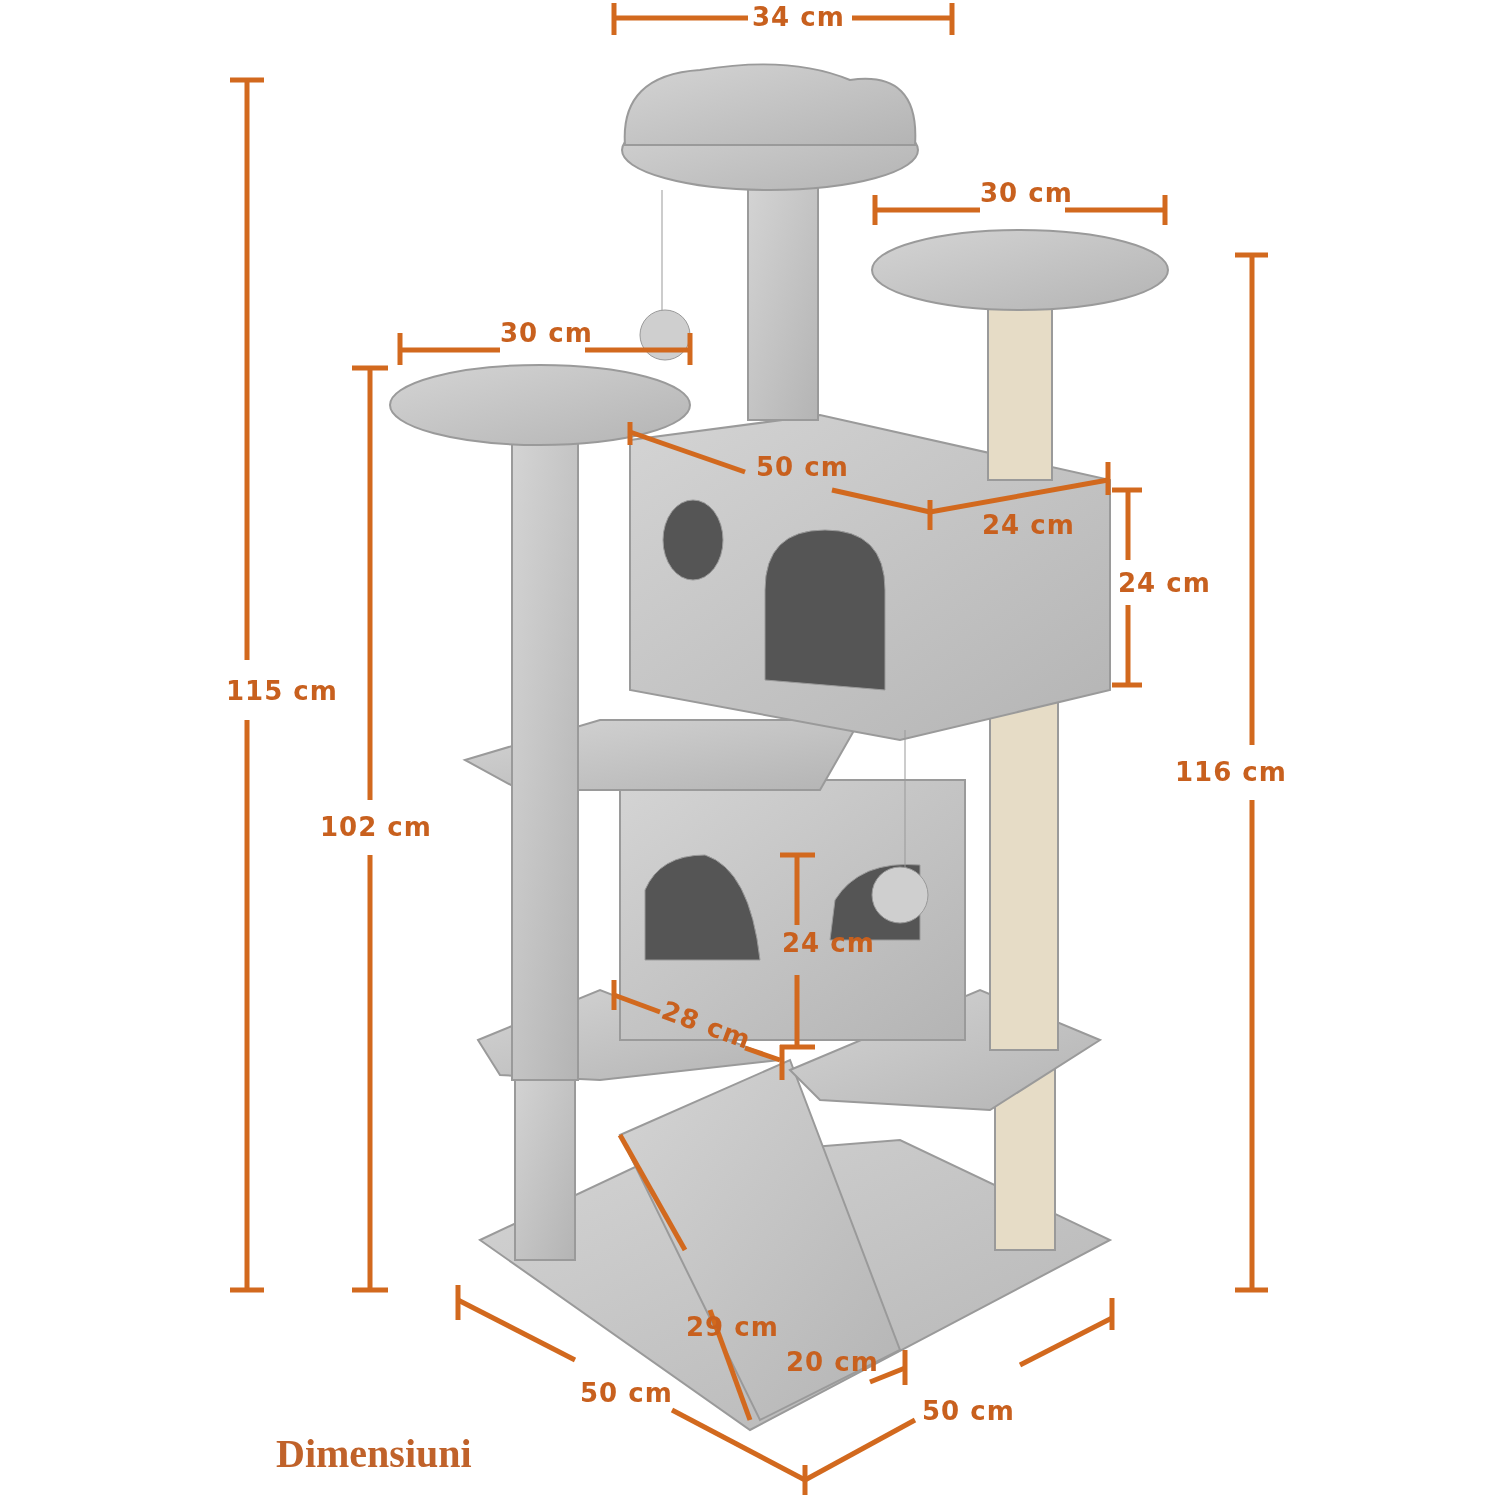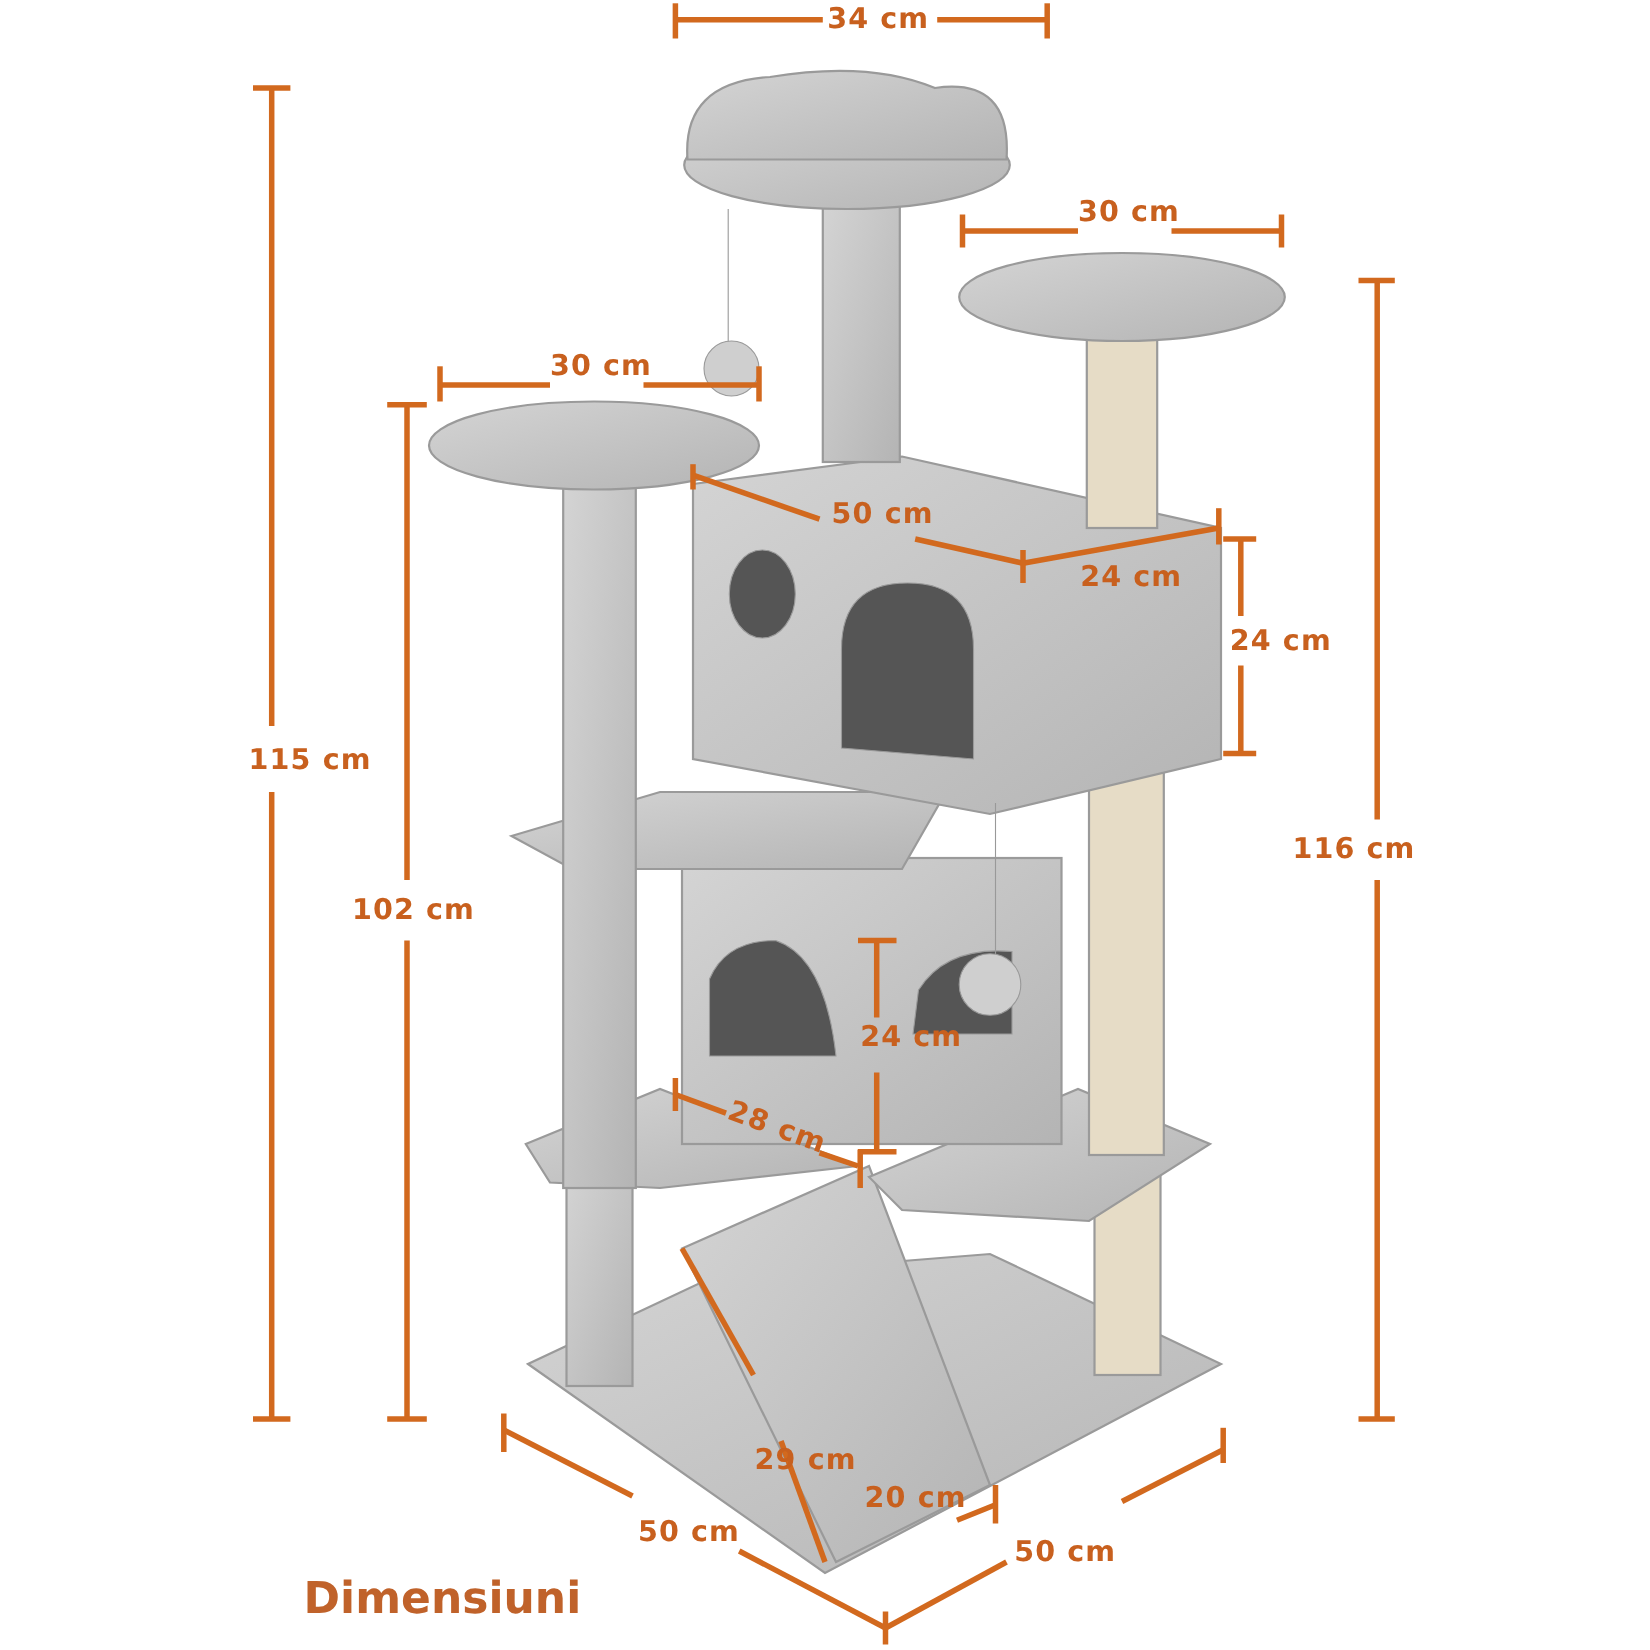--- a/index.html
+++ b/index.html
@@ -1,19 +1,19 @@
 <!DOCTYPE html>
 <html><head>
 <meta charset="utf-8">
 <style>
   html,body{margin:0;padding:0;background:#fff;}
   body{width:1500px;height:1500px;position:relative;overflow:hidden;font-family:"DejaVu Sans",sans-serif;}
   #stage{position:absolute;left:0;top:0;width:1500px;height:1220px;}
   .lbl{position:absolute;color:#c8601e;font-weight:bold;font-size:26px;white-space:nowrap;letter-spacing:1px;}
-  .title{position:absolute;left:276px;top:1430px;color:#c0622a;font-weight:bold;font-size:40px;}
+  .title{position:absolute;left:276px;top:1430px;color:#c0622a;font-weight:bold;font-size:40px;font-family:Liberation Serif, serif;}
 </style>
 </head>
 <body>
 
 <div id="stage">
 <svg width="1500" height="1500" viewBox="0 0 1500 1500">
   <defs>
     <linearGradient id="pl" x1="0" y1="0" x2="1" y2="1">
       <stop offset="0" stop-color="#d4d4d4"></stop>
           <stop offset="1" stop-color="#b4b4b4"></stop>

